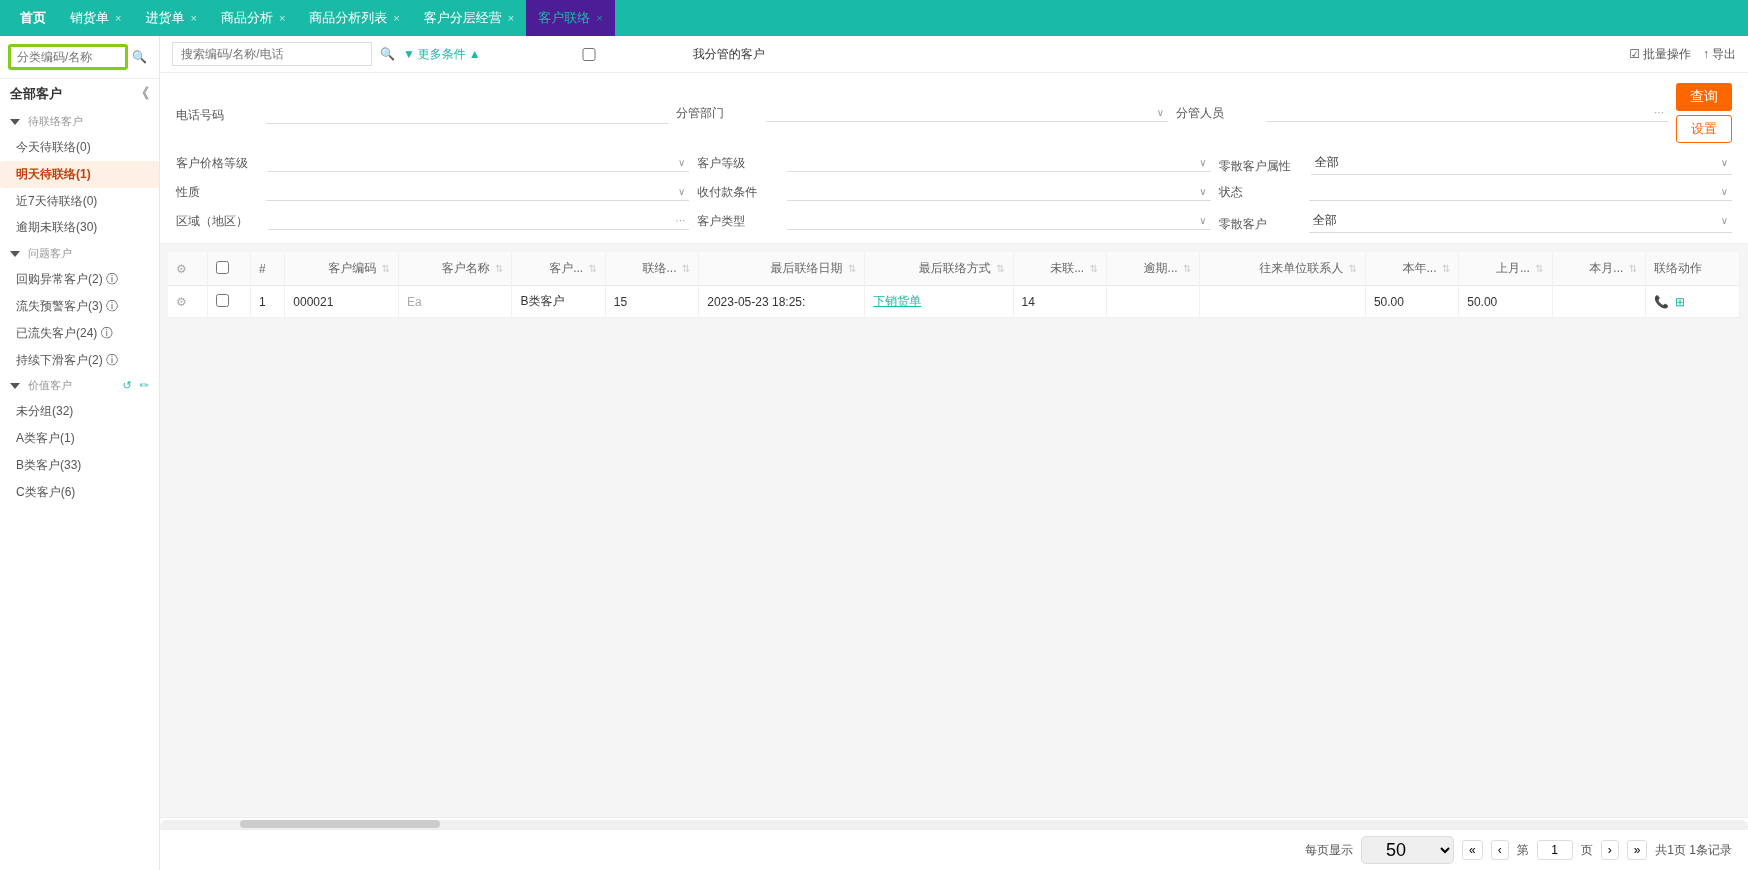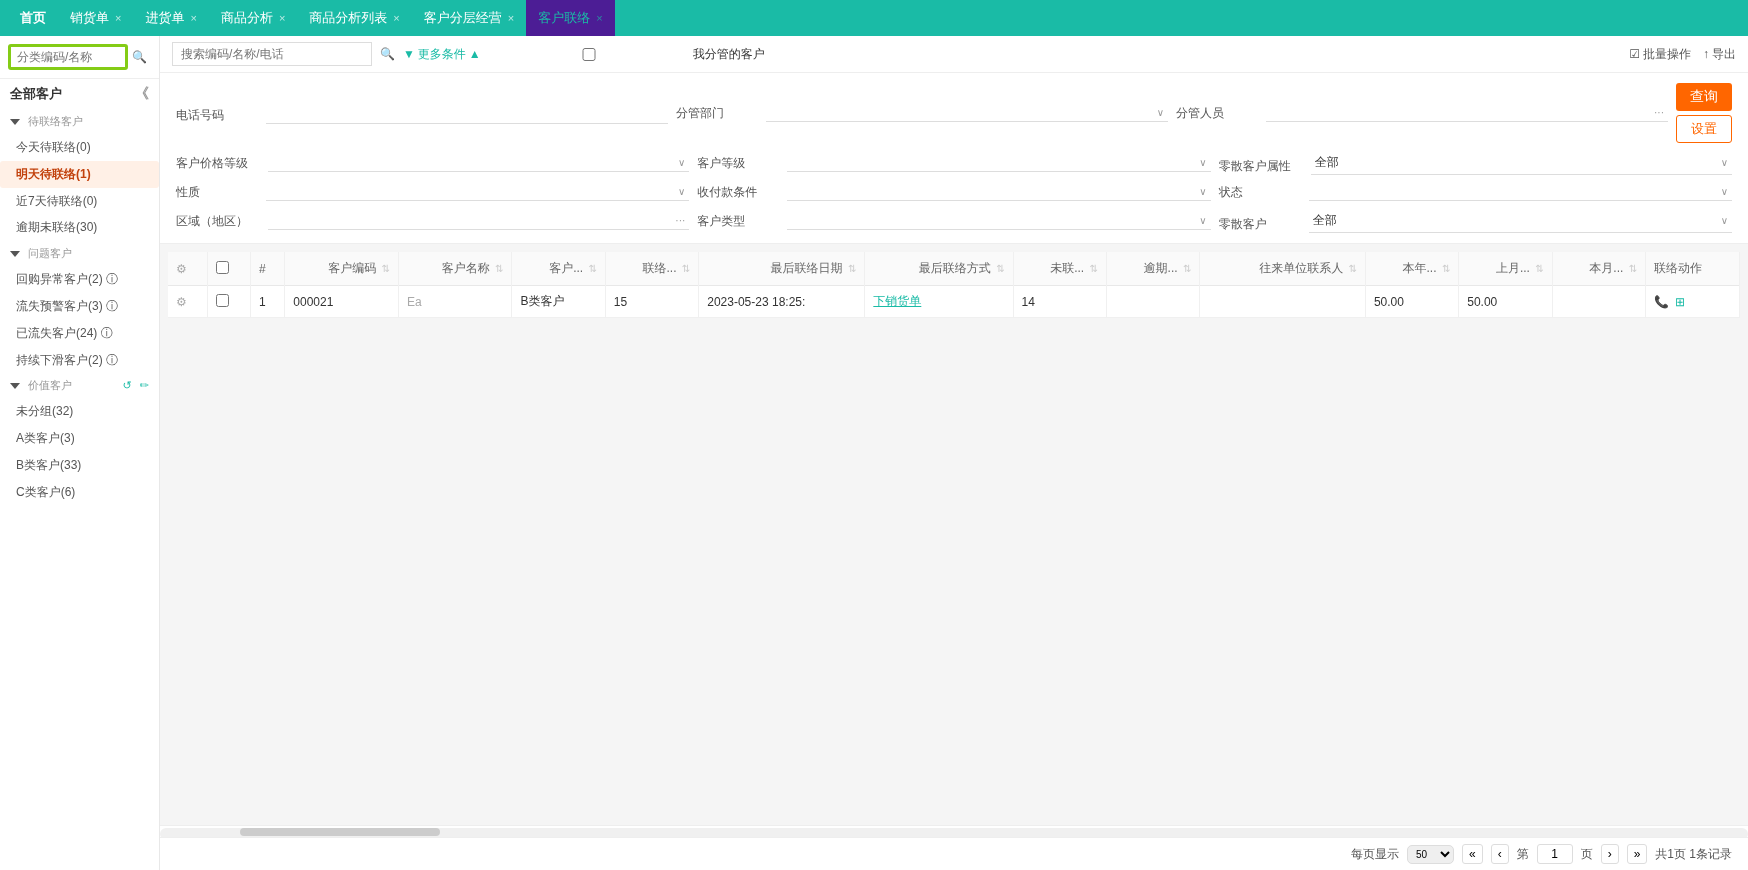--- a/index.html
+++ b/index.html
@@ -254,22 +254,22 @@
       display: flex;
       align-items: center;
       justify-content: flex-end;
       gap: 8px;
       font-size: 12px;
       color: #555;
     }
     .page-size-select {
       border: 1px solid #ddd;
       border-radius: 5px;
-      padding: 2px 4px;
-      font-size: 10px;
+      padding: 2px 20px;
+      font-size: 18px;
     }
     .page-nav-btn {
       border: 1px solid #ddd;
       background: #fff;
       border-radius: 3px;
       padding: 2px 6px;
       cursor: pointer;
       font-size: 12px;
     }
     .page-nav-btn:disabled { color: #ccc; cursor: default; }
@@ -364,21 +364,21 @@
     <div class="sidebar-item">已流失客户(24) ⓘ</div>
     <div class="sidebar-item">持续下滑客户(2) ⓘ</div>
 
     <div class="sidebar-group-label">
       <span class="triangle tri-down"></span>
       <span>价值客户</span>
       <span style="margin-left:auto; color:#1abba6; cursor:pointer;">↺</span>
       <span style="margin-left:4px; color:#1abba6; cursor:pointer;">✏</span>
     </div>
     <div class="sidebar-item">未分组(32)</div>
-    <div class="sidebar-item">A类客户(3)</div>
+    <div class="sidebar-item">A类客户(1)</div>
     <div class="sidebar-item">B类客户(33)</div>
     <div class="sidebar-item">C类客户(6)</div>
   </div>
 
   <div class="main-content">
 
     <div class="filter-bar">
       <input type="text" style="width: 200px;" placeholder="搜索编码/名称/电话">
       <span style="color:#1abba6; cursor:pointer;">🔍</span>
       <button class="filter-btn">

